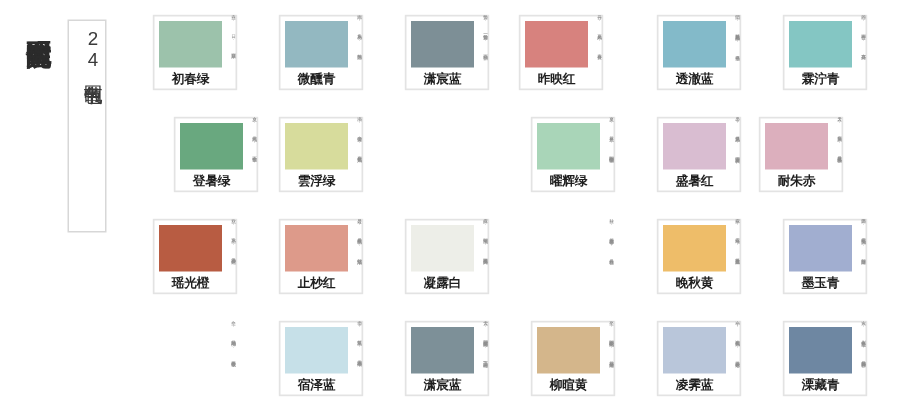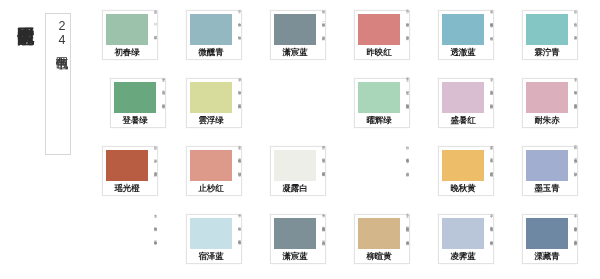--- a/index.html
+++ b/index.html
@@ -154,21 +154,21 @@
           </div>
           <div class="verse">雨水 · 东风化冻 · 散为甘雨</div>
         </div>
         <div class="cell" style="left: 168px;">
           <div class="card">
             <span class="chip" style="background: rgb(125, 143, 150);"></span>
             <span class="card-label">潇宸蓝</span>
           </div>
           <div class="verse">惊蛰 · 一雷惊蛰始 · 万物萌新</div>
         </div>
-        <div class="cell" style="left: 252px;">
+        <div class="cell" style="left: 244px;">
           <div class="card">
             <span class="chip" style="background: rgb(215, 130, 126);"></span>
             <span class="card-label">昨映红</span>
           </div>
           <div class="verse">春分 · 燕来风起 · 春分昼夜</div>
         </div>
         <div class="cell" style="left: 336px;">
           <div class="card">
             <span class="chip" style="background: rgb(131, 186, 201);"></span>
             <span class="card-label">透澈蓝</span>
@@ -177,21 +177,21 @@
         </div>
         <div class="cell" style="left: 420px;">
           <div class="card">
             <span class="chip" style="background: rgb(132, 198, 195);"></span>
             <span class="card-label">霖泞青</span>
           </div>
           <div class="verse">谷雨 · 雨生百谷 · 木落花开</div>
         </div>
       </div>
     <div class="row r1">
-        <div class="cell" style="left: 8px;">
+        <div class="cell" style="left: 14px;">
           <div class="card">
             <span class="chip" style="background: rgb(105, 168, 127);"></span>
             <span class="card-label">登暑绿</span>
           </div>
           <div class="verse">立夏 · 天气渐起 · 万物皆生华</div>
         </div>
         <div class="cell" style="left: 84px;">
           <div class="card">
             <span class="chip" style="background: rgb(215, 220, 156);"></span>
             <span class="card-label">雲浮绿</span>
@@ -205,21 +205,21 @@
           </div>
           <div class="verse">夏至 · 日长之至 · 阳极阴生万物盛</div>
         </div>
         <div class="cell" style="left: 336px;">
           <div class="card">
             <span class="chip" style="background: rgb(217, 189, 209);"></span>
             <span class="card-label">盛暑红</span>
           </div>
           <div class="verse">小暑 · 倏忽温风至 · 小院深深夏正长</div>
         </div>
-        <div class="cell" style="left: 420px;">
+        <div class="cell" style="left: 404px;">
           <div class="card">
             <span class="chip" style="background: rgb(220, 175, 189);"></span>
             <span class="card-label">耐朱赤</span>
           </div>
           <div class="verse">大暑 · 腐草为萤 · 暑气蒸腾至极盛</div>
         </div>
       </div>
     <div class="row r2">
         <div class="cell" style="left: 0px;">
           <div class="card">

